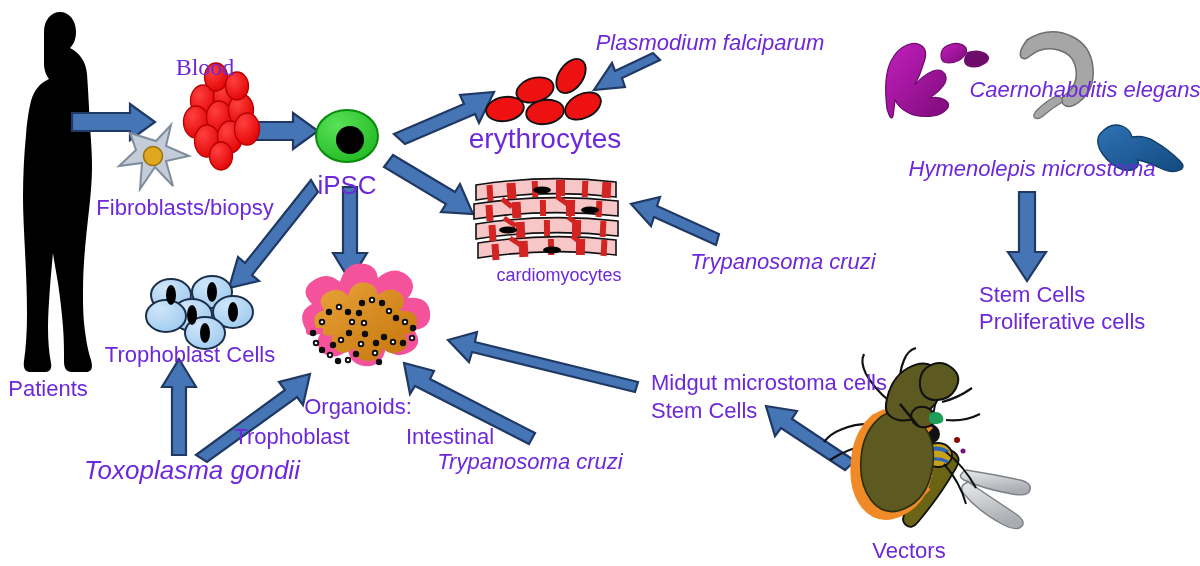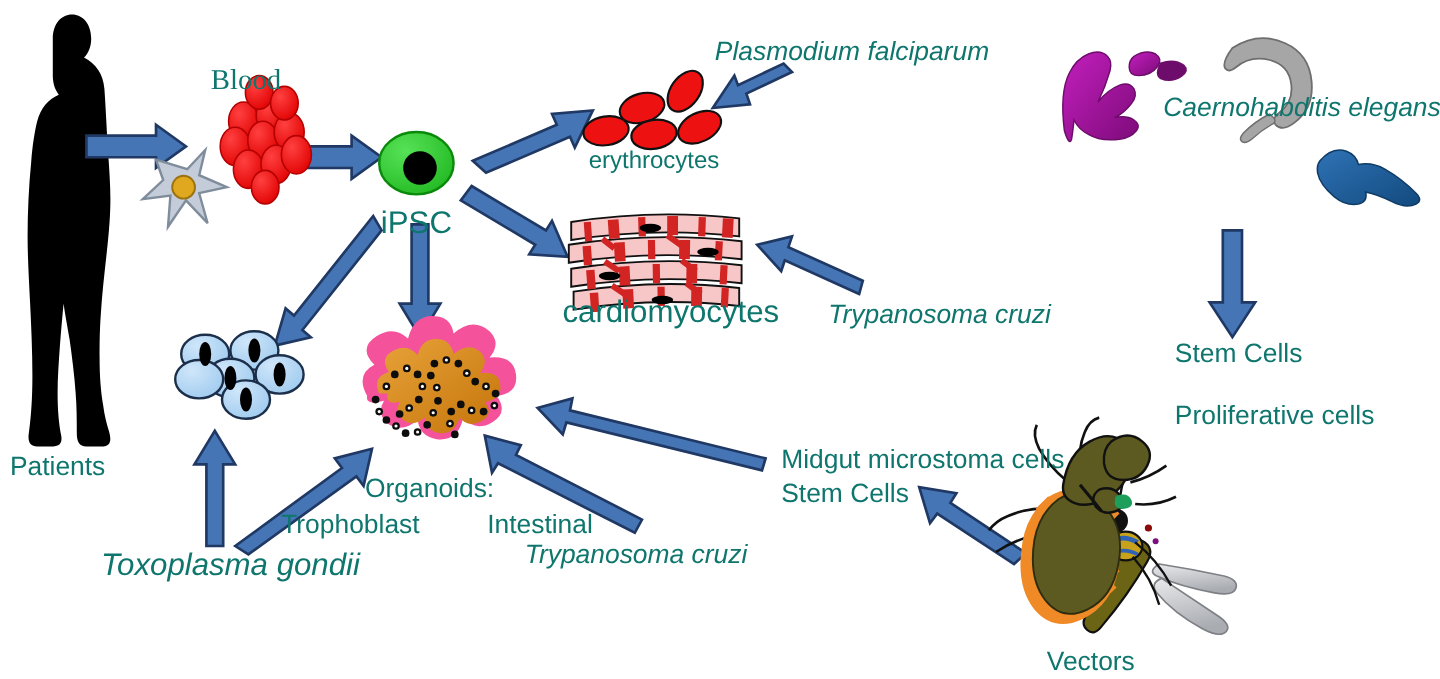--- a/index.html
+++ b/index.html
@@ -1,20 +1,20 @@
 <!DOCTYPE html>
 <html><head>
 <meta charset="utf-8">
 <style>
   html,body{margin:0;padding:0;background:#ffffff;}
   body{width:1200px;height:566px;position:relative;overflow:hidden;
        font-family:"Liberation Sans","DejaVu Sans",sans-serif;color:#0d0d0d;}
   #stage{position:absolute;left:0;top:0;width:1200px;height:566px;}
   #stage > svg{position:absolute;left:0;top:0;}
-  .lbl{position:absolute;white-space:nowrap;line-height:1.08;color:#0f766e;}
+  .lbl{position:absolute;white-space:nowrap;line-height:1.08;color:#6d28d9;}
   .ital{font-style:italic;}
   .c{transform:translateX(-50%);}
 </style>
 </head>
 <body>
 
 <div id="stage">
 
   <svg width="1200" height="566" viewBox="0 0 1200 566">
     <defs>
@@ -365,49 +365,52 @@
 
       <path d="M900,404 q10,12 18,22" stroke="#111111" stroke-width="2.6" fill="none"></path>
       <circle cx="963" cy="451" r="2.5" fill="#7a1080"></circle>
     </g>
   </svg>
 
   <div class="lbl c" style="left:48px;top:377px;font-size:22px;">Patients</div>
 
   <div class="lbl c" style="left:205px;top:55px;font-size:24px;font-family:Liberation Serif, serif;">Blood</div>
 
+  <div class="lbl c" style="left:185px;top:196px;font-size:22px;">Fibroblasts/biopsy</div>
 
   <div class="lbl c" style="left:347px;top:171px;font-size:26px;">iPSC</div>
 
-  <div class="lbl c" style="left:545px;top:124px;font-size:20px;">erythrocytes</div>
-
-  <div class="lbl c" style="left:559px;top:245px;font-size:26px;text-align:right;">cardiomyocytes</div>
+  <div class="lbl c" style="left:545px;top:124px;font-size:28px;">erythrocytes</div>
+
+  <div class="lbl c" style="left:559px;top:266px;font-size:18px;text-align:right;">cardiomyocytes</div>
 
   <div class="lbl c ital" style="left:710px;top:31px;font-size:22px;">Plasmodium falciparum</div>
 
   <div class="lbl c ital" style="left:783px;top:250px;font-size:22px;">Trypanosoma cruzi</div>
 
+  <div class="lbl c" style="left:190px;top:343px;font-size:22px;">Trophoblast Cells</div>
 
   <div class="lbl c" style="left:358px;top:395px;font-size:22px;">Organoids:</div>
 
   <div class="lbl c" style="left:292px;top:425px;font-size:22px;">Trophoblast</div>
 
   <div class="lbl c" style="left:450px;top:425px;font-size:22px;">Intestinal</div>
 
   <div class="lbl c ital" style="left:192px;top:456px;font-size:26px;">Toxoplasma gondii</div>
 
   <div class="lbl c ital" style="left:530px;top:450px;font-size:22px;">Trypanosoma cruzi</div>
 
   <div class="lbl" style="left:651px;top:371px;font-size:22px;">Midgut microstoma cells</div>
 
   <div class="lbl" style="left:651px;top:399px;font-size:22px;">Stem Cells</div>
 
   <div class="lbl c" style="left:909px;top:539px;font-size:22px;">Vectors</div>
 
 
   <div class="lbl c ital" style="left:1085px;top:78px;font-size:22px;">Caernohabditis elegans</div>
 
+  <div class="lbl c ital" style="left:1032px;top:157px;font-size:22px;">Hymenolepis microstoma</div>
 
   <div class="lbl" style="left:979px;top:283px;font-size:22px;">Stem Cells</div>
 
-  <div class="lbl" style="left:979px;top:310px;font-size:22px;margin-top:24px;">Proliferative cells</div>
+  <div class="lbl" style="left:979px;top:310px;font-size:22px;">Proliferative cells</div>
 
 </div>
 
 </body></html>

